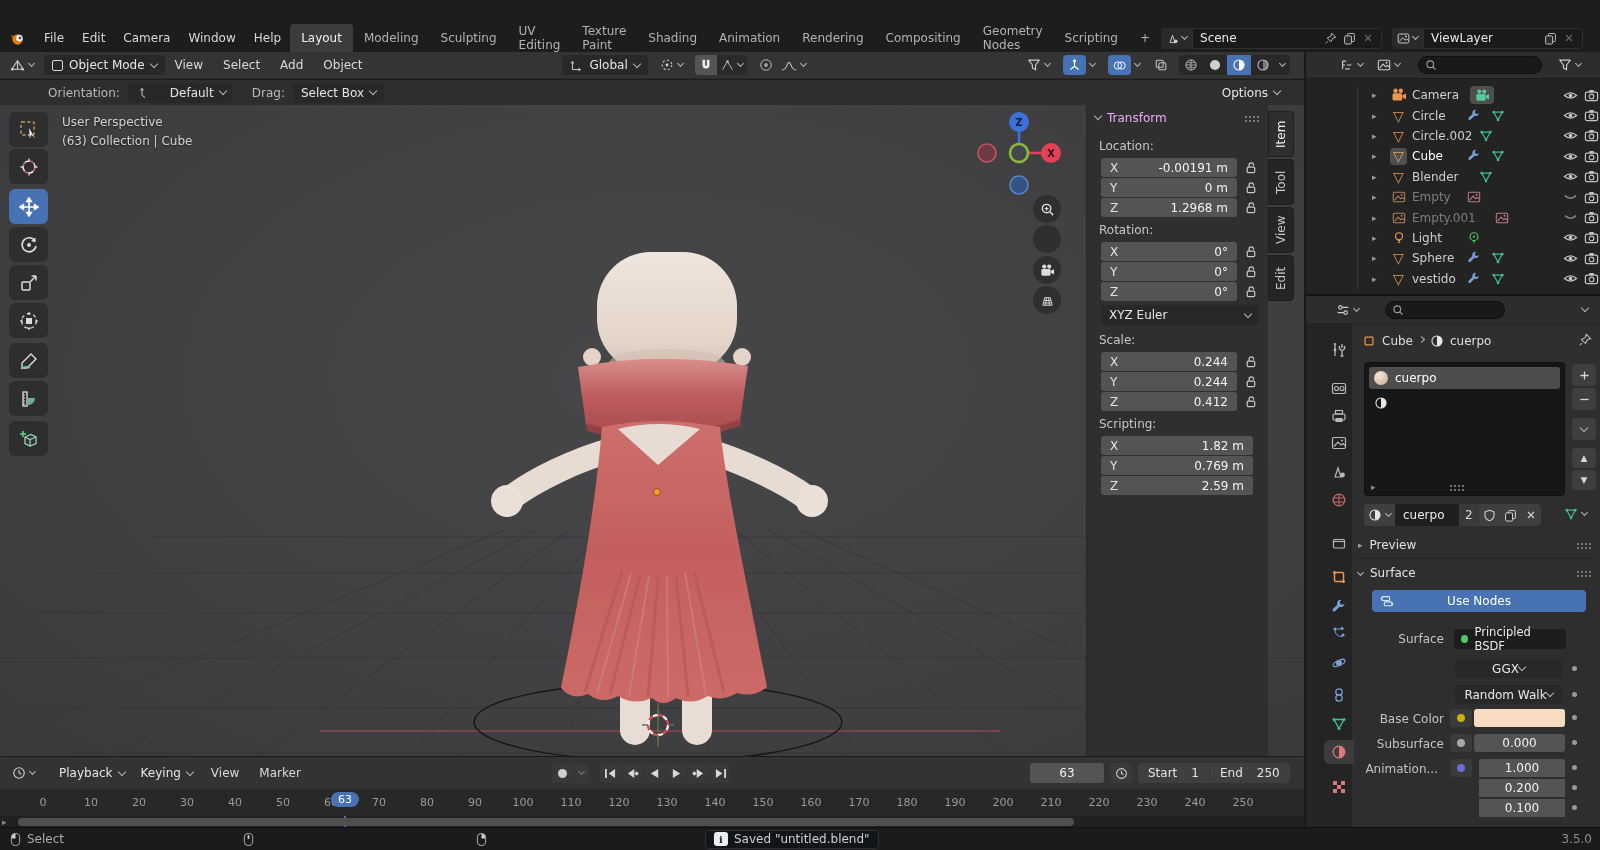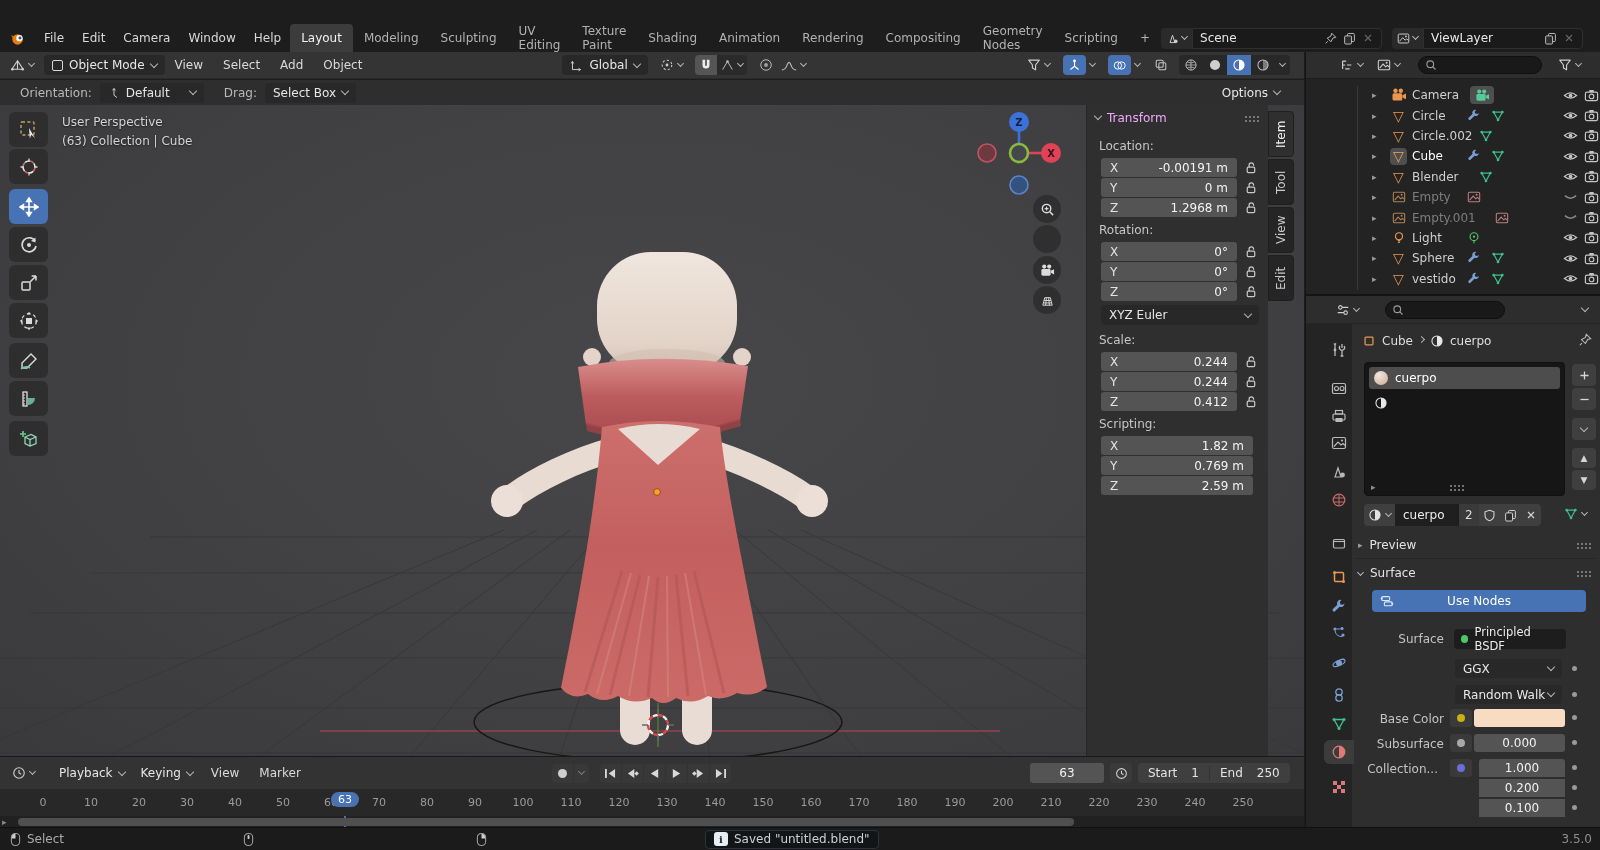--- a/index.html
+++ b/index.html
@@ -80,21 +80,21 @@
   
   #props { left:1305px; top:296px; width:295px; height:531px; background:#2e2e2e; overflow:hidden;
     border-left:1px solid #141414;}
   #props .hd { height:28px; background:#2d2d2d; display:flex; align-items:center; border-bottom:1px solid #242424;}
   .ptab { position:absolute; left:20px; width:26px; height:24px; display:flex; align-items:center; justify-content:center;}
   .ptab.active { background:#3c3c3c; border-radius:6px 0 0 6px; width:30px; left:18px;}
   .pbtn { background:#3f3f3f; border-radius:4px; display:flex; align-items:center; justify-content:center; color:#d6d6d6;}
   .pfield { background:#545454; border-radius:3px; height:18px; display:flex; align-items:center;
     justify-content:center; color:#f2f2f2;}
   .pdd { background:#282828; border-radius:4px; height:19px; display:flex; align-items:center; padding:0 8px;
-    color:#e8e8e8; justify-content:space-between;}
+    color:#e8e8e8; justify-content:center;}
   .prlabel { position:absolute; color:#c3c3c3; text-align:right; width:110px; }
   .sock { position:absolute; width:22px; height:18px; background:#3a3a3a; border-radius:3px;
     display:flex; align-items:center; justify-content:center;}
   .dot { position:absolute; width:5px; height:5px; border-radius:50%; background:#9a9a9a;}
   .phdr { position:absolute; left:52px; right:8px; height:22px; display:flex; align-items:center; gap:7px; color:#e3e3e3;}
   
   #timeline { left:0; top:756px; width:1304px; height:71px; background:#2b2b2b; border-top:1px solid #191919;}
   #tlhead { position:absolute; left:0; top:0; width:1304px; height:32px; background:#333; display:flex; align-items:center;}
   #ruler { position:absolute; left:0; top:32px; width:1304px; height:27px; background:#282828; }
   .tick { position:absolute; top:7px; transform:translateX(-50%); color:#9b9b9b; font-size:11px;}
@@ -414,23 +414,23 @@
             </svg>
           </span>
         <span class="seg">
             <span class="chev sm"></span>
           </span>
       </span>
     </span>
   </div>
 
   <div id="theader" class="abs">
-    <span class="lbl" style="margin-left:20px">Orientation:</span>
+    <span class="lbl" style="margin-left:48px">Orientation:</span>
     <span class="dd" style="margin-left:8px;width:104px;justify-content:space-between">
-      <span class="row" style="gap:6px">
+      <span class="row" style="gap:22px">
           <svg width="12" height="12" viewBox="0 0 16 16" style="color:#cfcfcf">
             <path d="M8 2 V11 M8 11 L12 14 M8 2 L6 4.5 M8 2 L10 4.5" stroke="currentColor" stroke-width="1.3" fill="none"></path>
           </svg>
       <span>Default</span>
         </span>
         <span class="chev"></span>
       </span>
     <span class="lbl" style="margin-left:20px">Drag:</span>
     <span class="dd" style="margin-left:8px">
       <span>Select Box</span>
@@ -1262,21 +1262,21 @@
 
     <div class="prlabel" style="left:28px;top:441px">Subsurface</div>
     <span class="sock" style="left:144px;top:438px">
         <span style="width:8px;height:8px;border-radius:50%;background:#a8a8a8"></span>
       </span>
     <div class="abs pfield" style="left:168px;top:438px;width:91px">
         <span>0.000</span>
       </div>
     <span class="dot" style="left:266px;top:444px"></span>
 
-    <div class="prlabel" style="left:22px;top:466px">Collection...</div>
+    <div class="prlabel" style="left:22px;top:466px">Animation...</div>
     <span class="sock" style="left:144px;top:463px">
         <span style="width:8px;height:8px;border-radius:50%;background:#6c6cd8"></span>
       </span>
     <div class="abs pfield" style="left:173px;top:463px;width:86px;border-radius:3px 3px 0 0">
         <span>1.000</span>
       </div>
     <span class="dot" style="left:266px;top:469px"></span>
     <div class="abs pfield" style="left:173px;top:483px;width:86px;border-radius:0">
         <span>0.200</span>
       </div>

